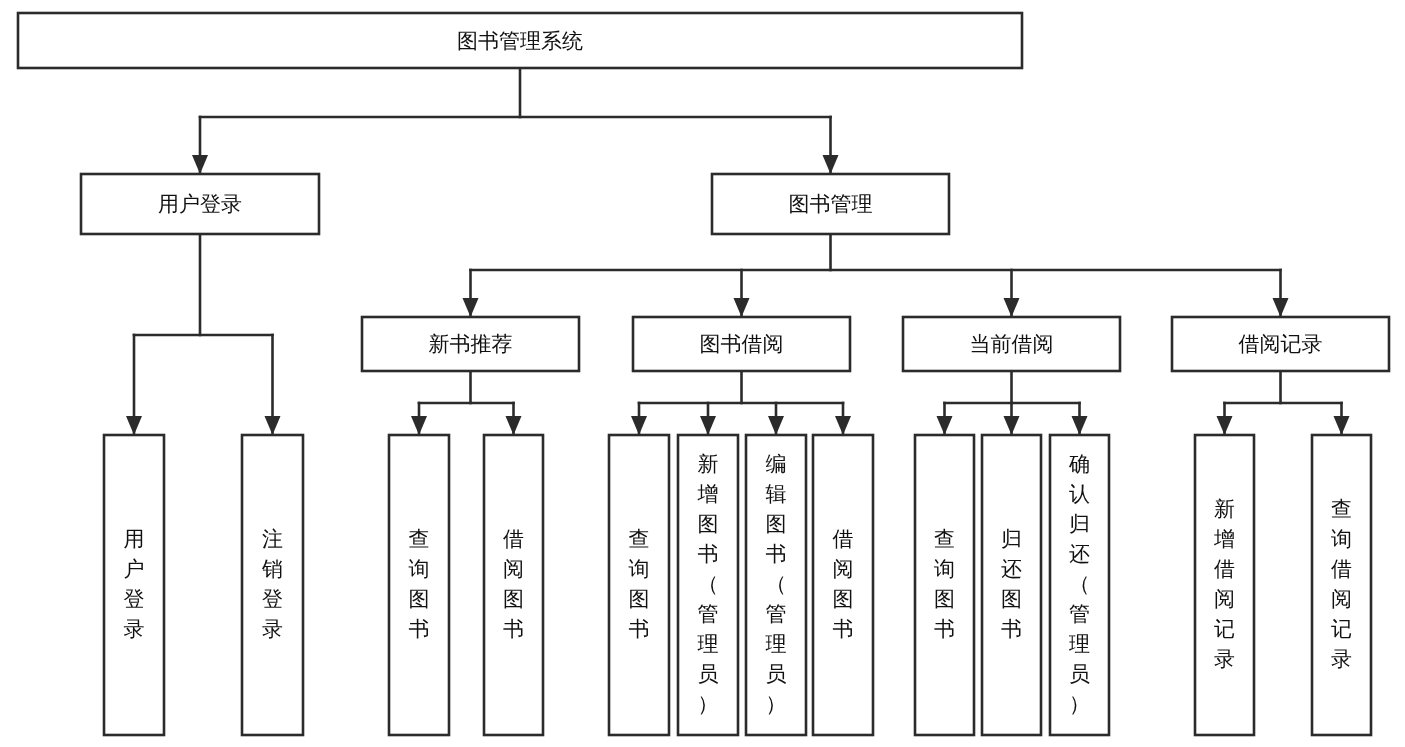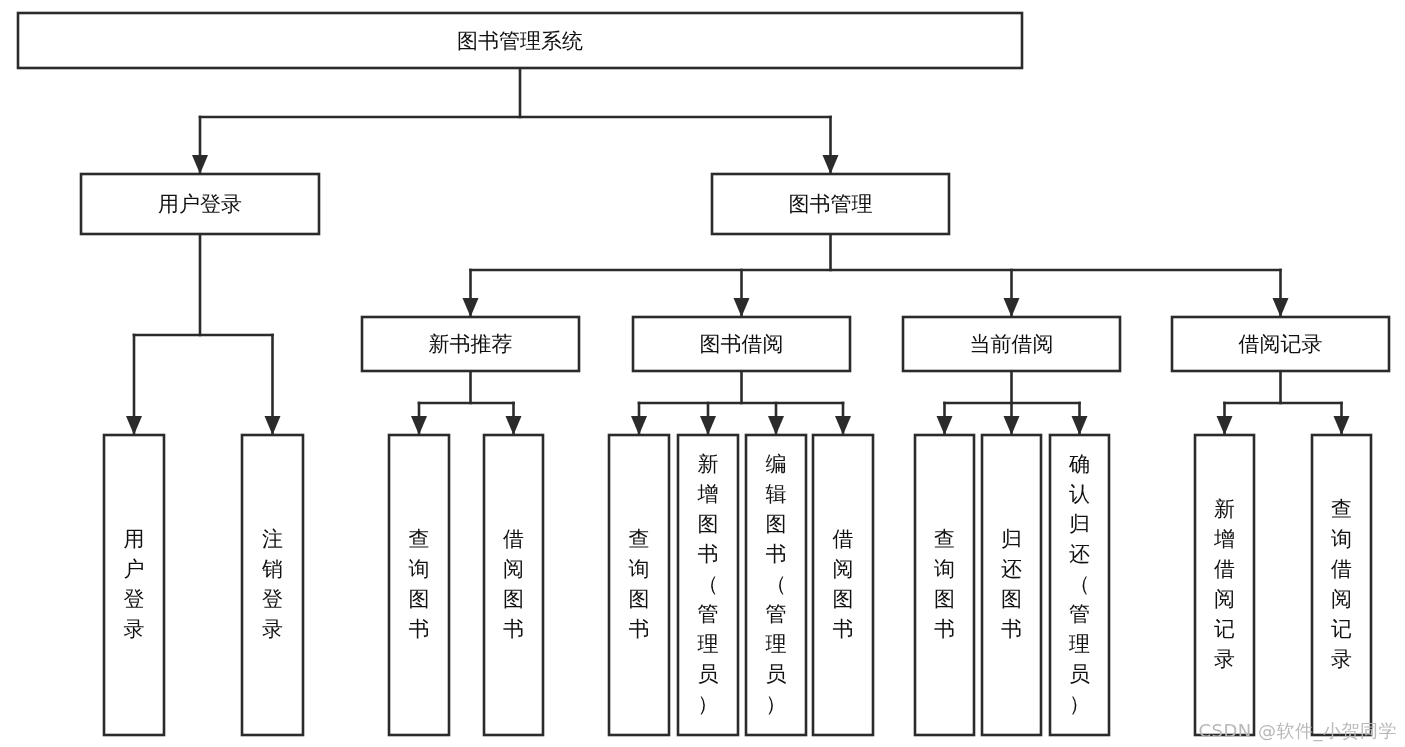--- a/index.html
+++ b/index.html
@@ -162,14 +162,13 @@
         <g>
           <rect x="1195" y="435" width="59" height="300" class="node-box"></rect>
           <text x="1224.5" class="node-label vert"><tspan x="1224.5" y="510">新</tspan><tspan x="1224.5" y="540">增</tspan><tspan x="1224.5" y="570">借</tspan><tspan x="1224.5" y="600">阅</tspan><tspan x="1224.5" y="630">记</tspan><tspan x="1224.5" y="660">录</tspan></text>
         </g>
         <g>
           <rect x="1312" y="435" width="59" height="300" class="node-box"></rect>
           <text x="1341.5" class="node-label vert"><tspan x="1341.5" y="510">查</tspan><tspan x="1341.5" y="540">询</tspan><tspan x="1341.5" y="570">借</tspan><tspan x="1341.5" y="600">阅</tspan><tspan x="1341.5" y="630">记</tspan><tspan x="1341.5" y="660">录</tspan></text>
         </g>
       </g>
   </svg>
-  <div class="watermark">CSDN @软件_小贺同学</div>
 </div>
 
 </body></html>

